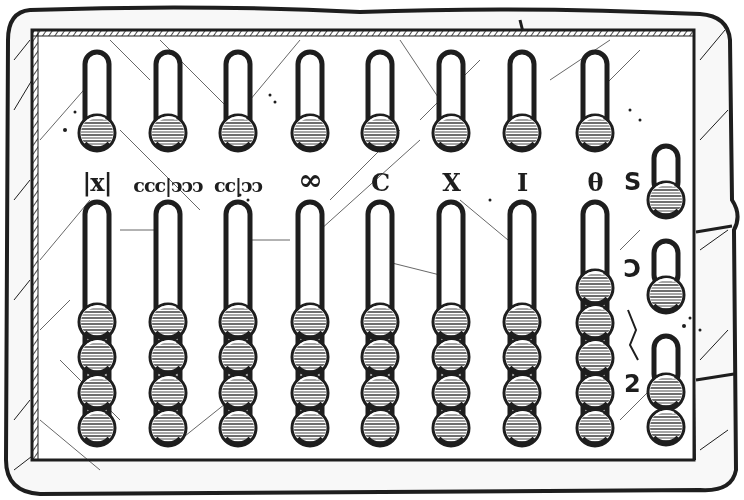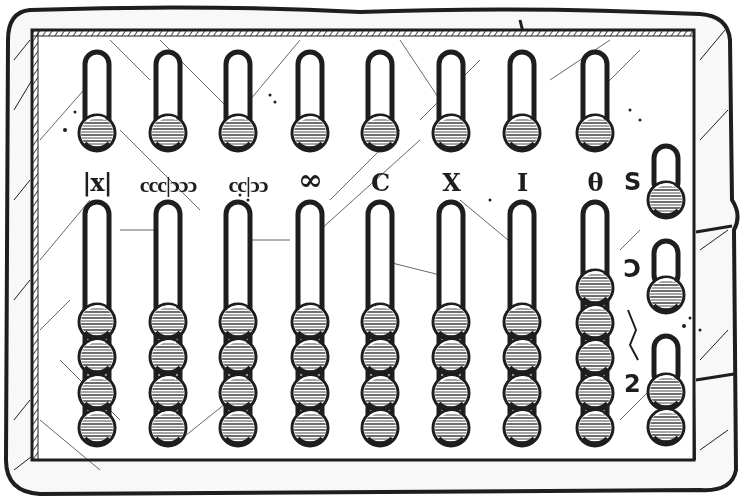--- a/index.html
+++ b/index.html
@@ -3,21 +3,21 @@
 <meta charset="utf-8">
 <style>
   html, body { margin: 0; padding: 0; background: #ffffff; }
   body { width: 744px; height: 500px; overflow: hidden; position: relative; font-family: "DejaVu Serif", serif; }
   .stage { position: absolute; left: 0; top: 0; width: 744px; height: 500px; }
   .label {
     position: absolute; transform: translateX(-50%);
     font-family: "DejaVu Serif", serif; font-weight: bold; color: #1e1e1e;
     font-size: 24px; line-height: 24px; white-space: nowrap; letter-spacing: -1px;
   }
-  .label.small { font-size: 22px; font-family: Liberation Serif, serif; }
+  .label.small { font-size: 19px; }
   .side-label { position: absolute; font-family: "DejaVu Sans", sans-serif; font-weight: bold; color: #1e1e1e; font-size: 24px; line-height: 24px; }
 </style>
 </head>
 <body>
 
 <svg class="stage" viewBox="0 0 744 500" xmlns="http://www.w3.org/2000/svg">
   <defs>
     <pattern id="hatch" width="6" height="6" patternUnits="userSpaceOnUse">
       <line x1="0" y1="2" x2="6" y2="2" stroke="#1e1e1e" stroke-width="1.3"></line>
       <line x1="0" y1="5" x2="6" y2="5" stroke="#1e1e1e" stroke-width="0.8"></line>
@@ -170,21 +170,21 @@
     <use href="#bead" y="295"></use>
     <rect x="-12" y="336" width="24" height="50" rx="12" fill="#fff" stroke="#1e1e1e" stroke-width="5"></rect>
     <use href="#bead" y="392"></use>
     <use href="#bead" y="427"></use>
     <path d="M -38 310 L -30 330 L -36 345 L -28 360" stroke="#1e1e1e" stroke-width="2" fill="none"></path>
   </g>
 </svg>
 
 <div class="label" style="left:97px; top:171px;">|x|</div>
 <div class="label small" style="left:168px; top:173px;">ccc|ↄↄↄ</div>
-<div class="label small" style="left:248px; top:173px;">cc|ↄↄ</div>
+<div class="label small" style="left:238px; top:173px;">cc|ↄↄ</div>
 <div class="label" style="left:310px; top:168px; font-size:30px;">∞</div>
 <div class="label" style="left:380px; top:171px;">C</div>
 <div class="label" style="left:451px; top:171px;">X</div>
 <div class="label" style="left:522px; top:171px;">I</div>
 <div class="label" style="left:595px; top:171px;">θ</div>
 
 <div class="side-label" style="left:624px; top:170px;">S</div>
 <div class="side-label" style="left:624px; top:257px;">Ͻ</div>
 <div class="side-label" style="left:624px; top:372px;">2</div>
 

